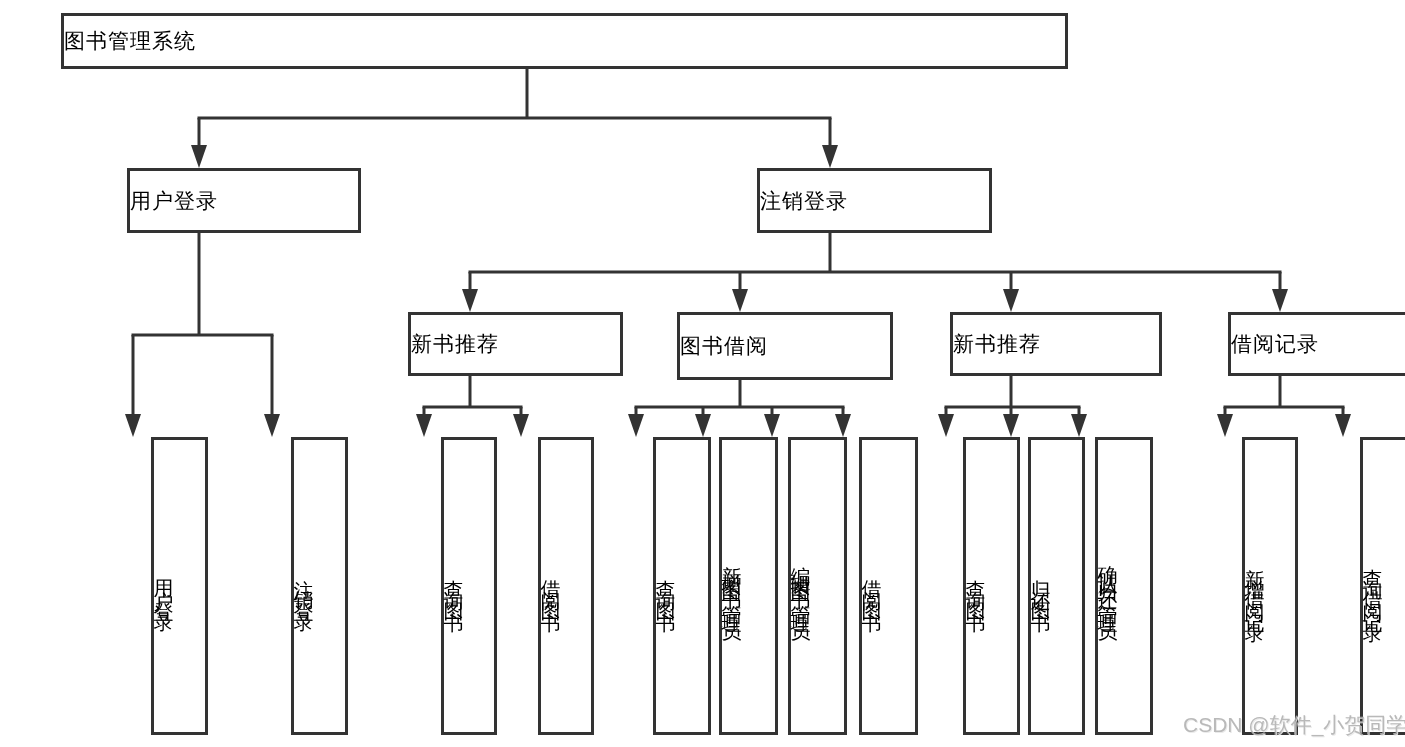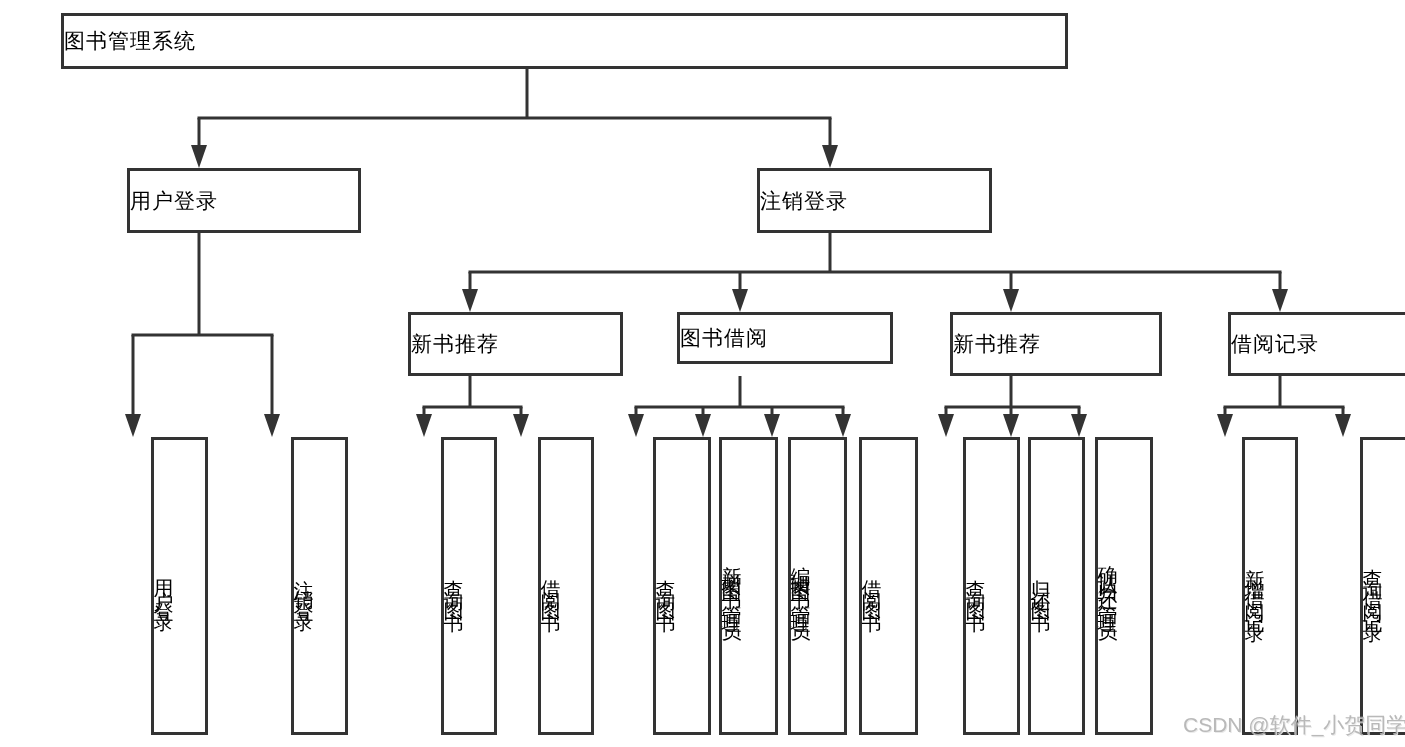--- a/index.html
+++ b/index.html
@@ -118,21 +118,21 @@
   <div class="box h" style="left:82px;top:168px;width:234px;height:65px">
     <span>用户登录</span>
   </div>
   <div class="box h" style="left:712px;top:168px;width:235px;height:65px">
     <span>注销登录</span>
   </div>
 
   <div class="box h" style="left:363px;top:312px;width:215px;height:64px">
     <span>新书推荐</span>
   </div>
-  <div class="box h" style="left:632px;top:312px;width:216px;height:52px">
+  <div class="box h" style="left:632px;top:312px;width:216px;height:68px">
     <span>图书借阅</span>
   </div>
   <div class="box h" style="left:905px;top:312px;width:212px;height:64px">
     <span>新书推荐</span>
   </div>
   <div class="box h" style="left:1183px;top:312px;width:244px;height:64px">
     <span>借阅记录</span>
   </div>
 
   <div class="box v" style="left:106px;top:437px;width:57px;height:298px">

